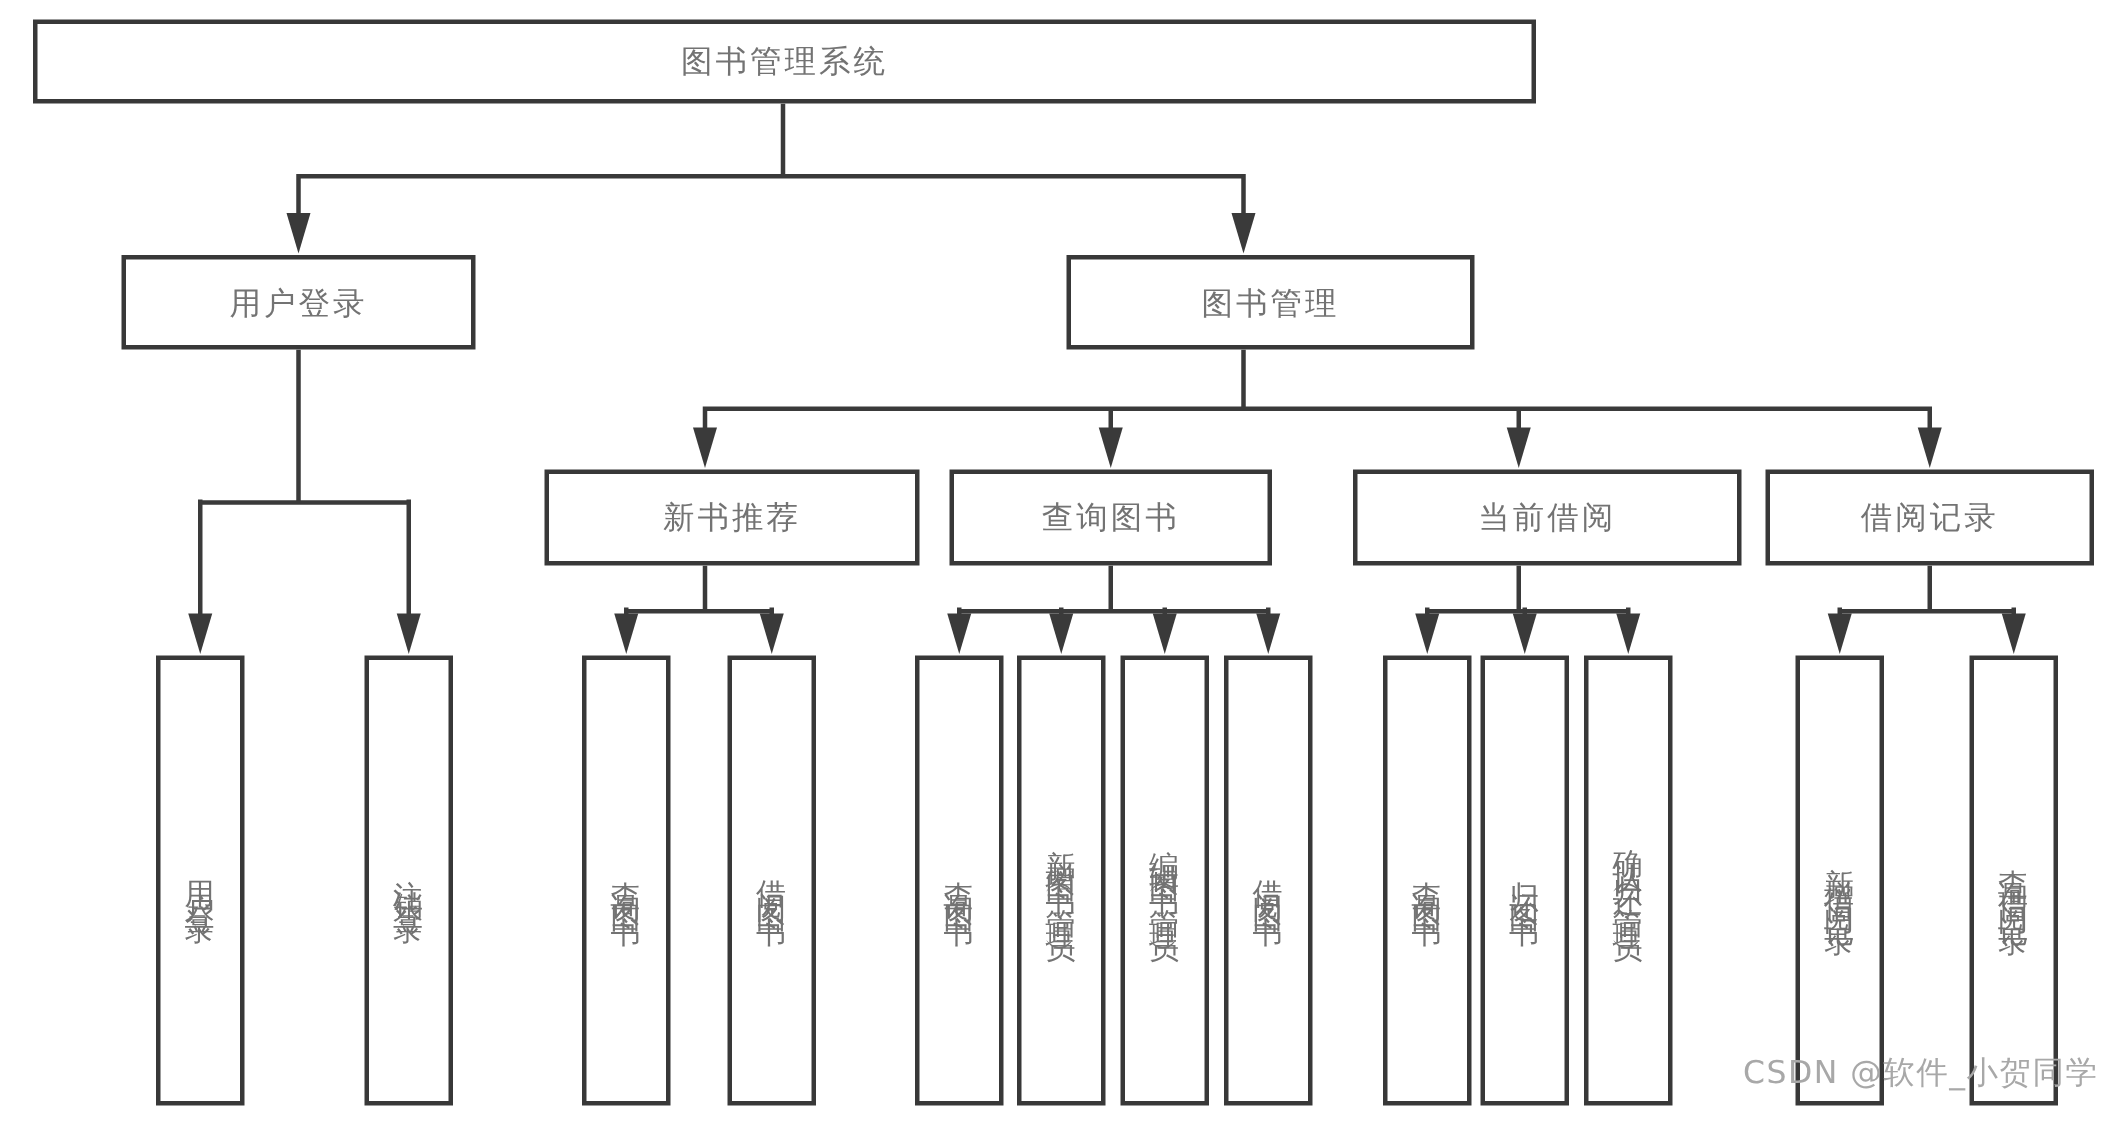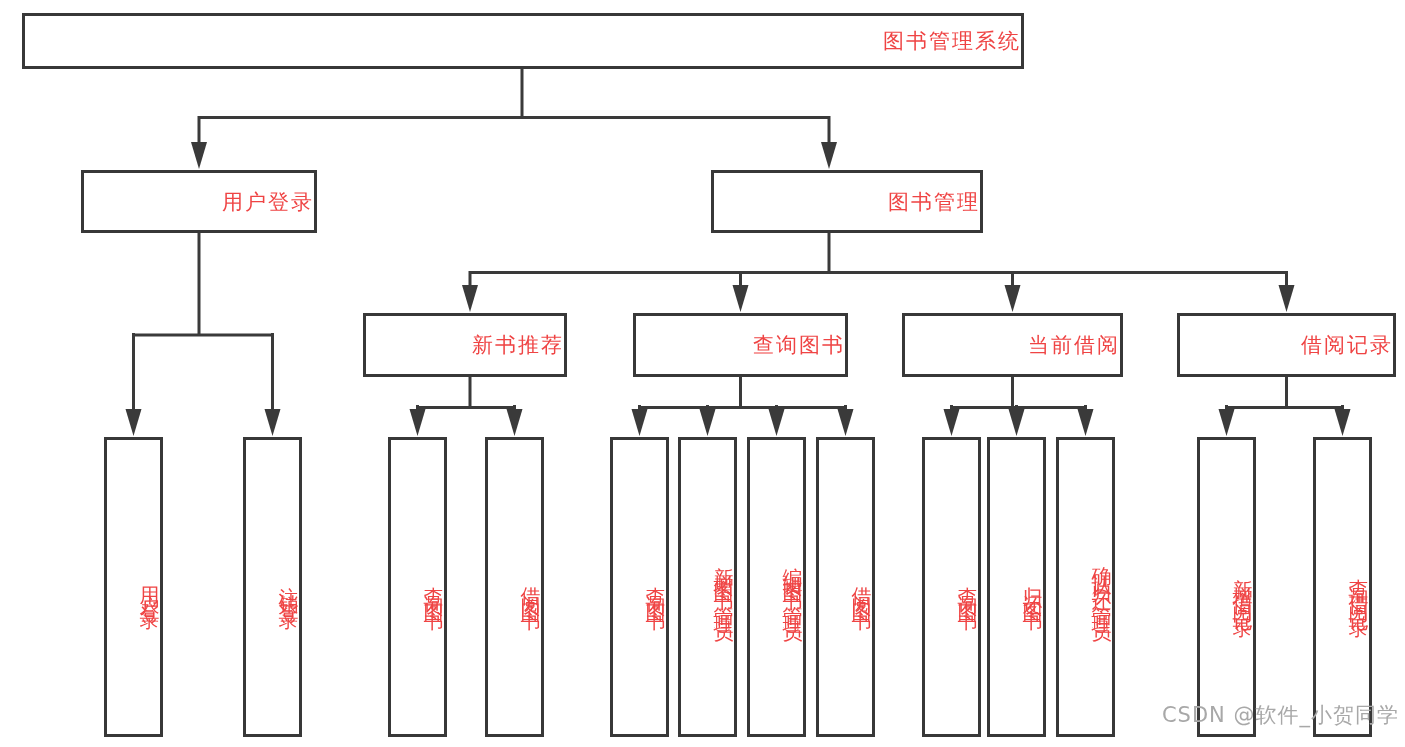--- a/index.html
+++ b/index.html
@@ -17,22 +17,22 @@
     left: 0; top: 0;
     width: 1405px; height: 747px;
     pointer-events: none;
   }
   .node {
     position: absolute;
     border: 3px solid #383838;
     background: #ffffff;
     display: flex;
     align-items: center;
-    justify-content: flex-end;
-    color: #ef4444;
+    justify-content: center;
+    color: #737373;
   }
   .node.h .lbl {
     font-size: 21px;
     letter-spacing: 2px;
     white-space: nowrap;
   }
   .node.v { width: 59px; height: 300px; top: 437px; }
   .node.v .lbl {
     writing-mode: vertical-rl;
     text-orientation: mixed;
@@ -116,27 +116,27 @@
     <span class="lbl">图书管理系统</span>
   </div>
 
   <div class="node h" style="left:81px; top:170px; width:236px; height:63px">
     <span class="lbl">用户登录</span>
   </div>
   <div class="node h" style="left:711px; top:170px; width:272px; height:63px">
     <span class="lbl">图书管理</span>
   </div>
 
-  <div class="node h" style="left:363px; top:313px; width:204px; height:64px">
+  <div class="node h" style="left:363px; top:313px; width:250px; height:64px">
     <span class="lbl">新书推荐</span>
   </div>
   <div class="node h" style="left:633px; top:313px; width:215px; height:64px">
     <span class="lbl">查询图书</span>
   </div>
-  <div class="node h" style="left:902px; top:313px; width:221px; height:64px">
+  <div class="node h" style="left:902px; top:313px; width:259px; height:64px">
     <span class="lbl">当前借阅</span>
   </div>
   <div class="node h" style="left:1177px; top:313px; width:219px; height:64px">
     <span class="lbl">借阅记录</span>
   </div>
 
   <div class="node v" style="left:104px">
     <span class="lbl">用户登录</span>
   </div>
   <div class="node v" style="left:243px">

